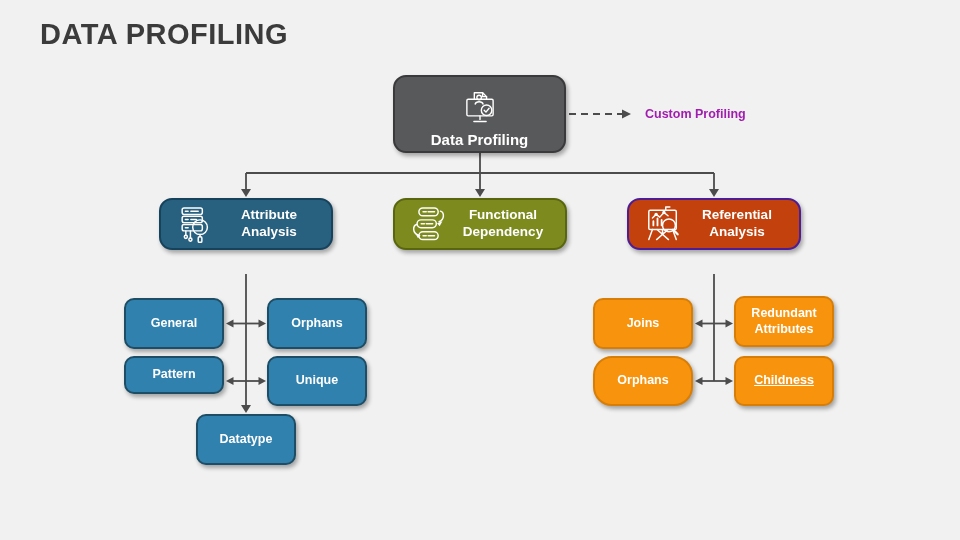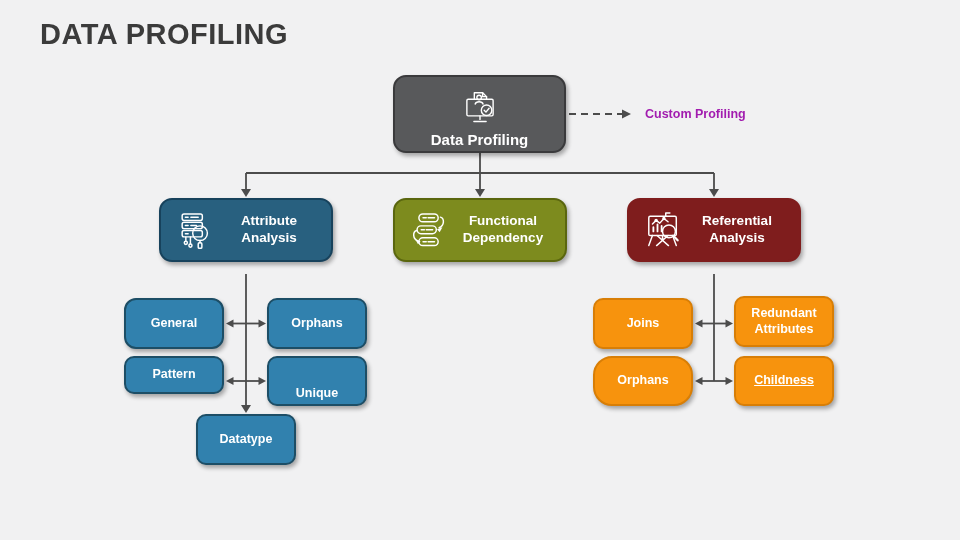--- a/index.html
+++ b/index.html
@@ -22,27 +22,27 @@
     box-shadow:2px 3px 4px rgba(0,0,0,.32);
     box-sizing:border-box;
   }
   .root-node{
     left:393px;top:75px;width:173px;height:78px;
     background:#58595b;border:2px solid #3a3a3c;border-radius:13px;
     flex-direction:column;gap:2px;padding-top:6px;
   }
   .root-node .lbl{font-size:15px;}
   .branch{
-    top:198px;width:174px;height:64px;border-radius:13px;
+    top:198px;width:174px;height:52px;border-radius:13px;
     flex-direction:row;padding:0 10px 0 12px;gap:0;
   }
   .branch .lbl{flex:1;font-size:13.5px;line-height:1.25;}
   .branch-attribute{left:159px;background:#28607f;border:2px solid #17425c;}
   .branch-functional{left:393px;background:#7d8b1e;border:2px solid #5a660e;}
-  .branch-referential{left:627px;background:#7f1d1d;border:2px solid #7f1d1d;}
+  .branch-referential{left:627px;background:#c2410c;border:2px solid #4c1d95;}
   .icon{display:flex;align-items:center;justify-content:center;flex:0 0 auto;}
   .leaf{
     width:100px;height:51px;border-radius:10px;font-size:12.5px;line-height:1.25;
     padding:2px 6px;
   }
   .leaf-blue{background:#3181ae;border:2px solid #1d4e66;}
   .leaf-orange{background:#f7930d;border:2px solid #d87e06;}
   .caption{
     position:absolute;left:645px;top:107px;
     font-size:12.5px;font-weight:bold;color:#a21caf;
@@ -163,30 +163,30 @@
         <circle cx="16.5" cy="13.5" r="1.1"></circle>
         <circle cx="25" cy="11.5" r="1.1"></circle>
         <path d="M12.5 30 L8.5 41 M34.5 30 L38.5 41 M29.5 30 L17 41 M17.5 30 L30 41 M23.5 30 v5.5"></path>
         <circle cx="30.5" cy="25.5" r="7"></circle>
         <path d="M35.5 30.5 l4.5 4.8" stroke-width="2.4"></path>
       </svg>
     </span>
     <span class="lbl">Referential Analysis</span>
   </div>
 
-  <div class="node leaf leaf-blue" style="left:124px;top:298px;border-radius:12px;">
+  <div class="node leaf leaf-blue" style="left:124px;top:298px;">
     <span>General</span>
   </div>
   <div class="node leaf leaf-blue" style="left:267px;top:298px;">
     <span>Orphans</span>
   </div>
   <div class="node leaf leaf-blue" style="left:124px;top:356px;height:38px;">
     <span>Pattern</span>
   </div>
-  <div class="node leaf leaf-blue" style="left:267px;top:356px;height:50px;align-items:flex-end;">
+  <div class="node leaf leaf-blue" style="left:267px;top:356px;height:50px;">
     <span>Unique</span>
   </div>
   <div class="node leaf leaf-blue" style="left:196px;top:414px;">
     <span>Datatype</span>
   </div>
 
   <div class="node leaf leaf-orange" style="left:593px;top:298px;">
     <span>Joins</span>
   </div>
   <div class="node leaf leaf-orange" style="left:734px;top:296px;">

